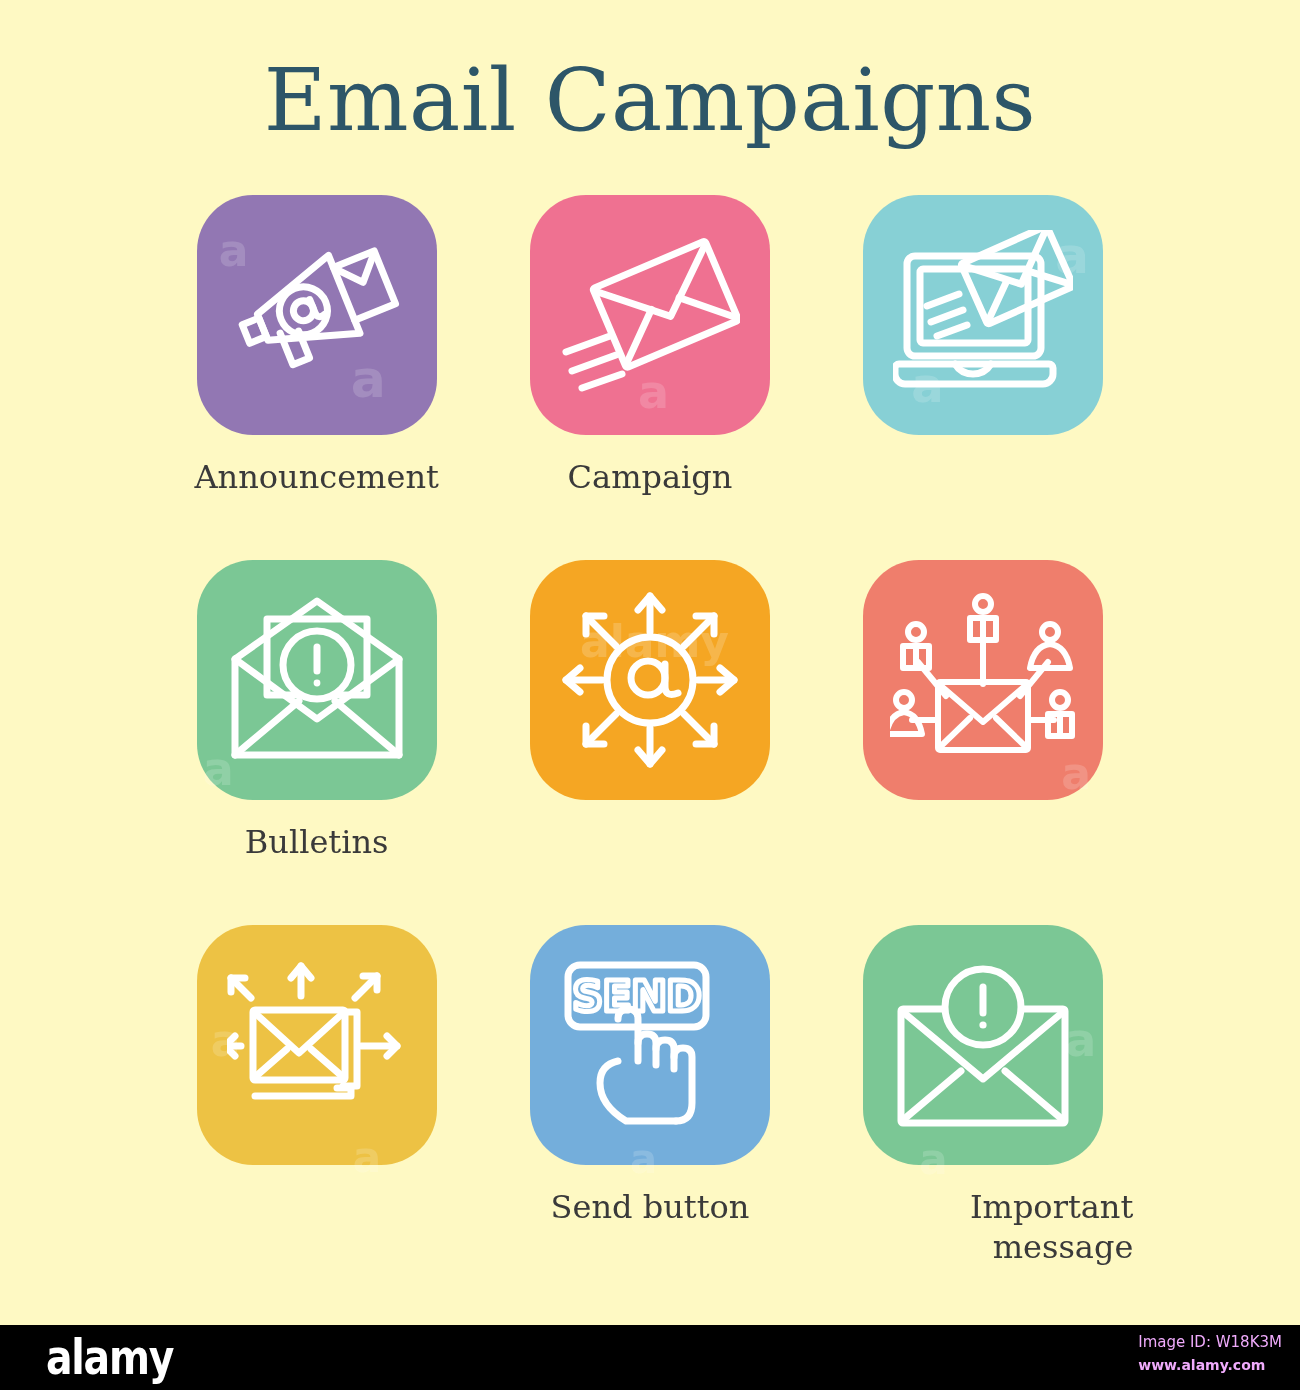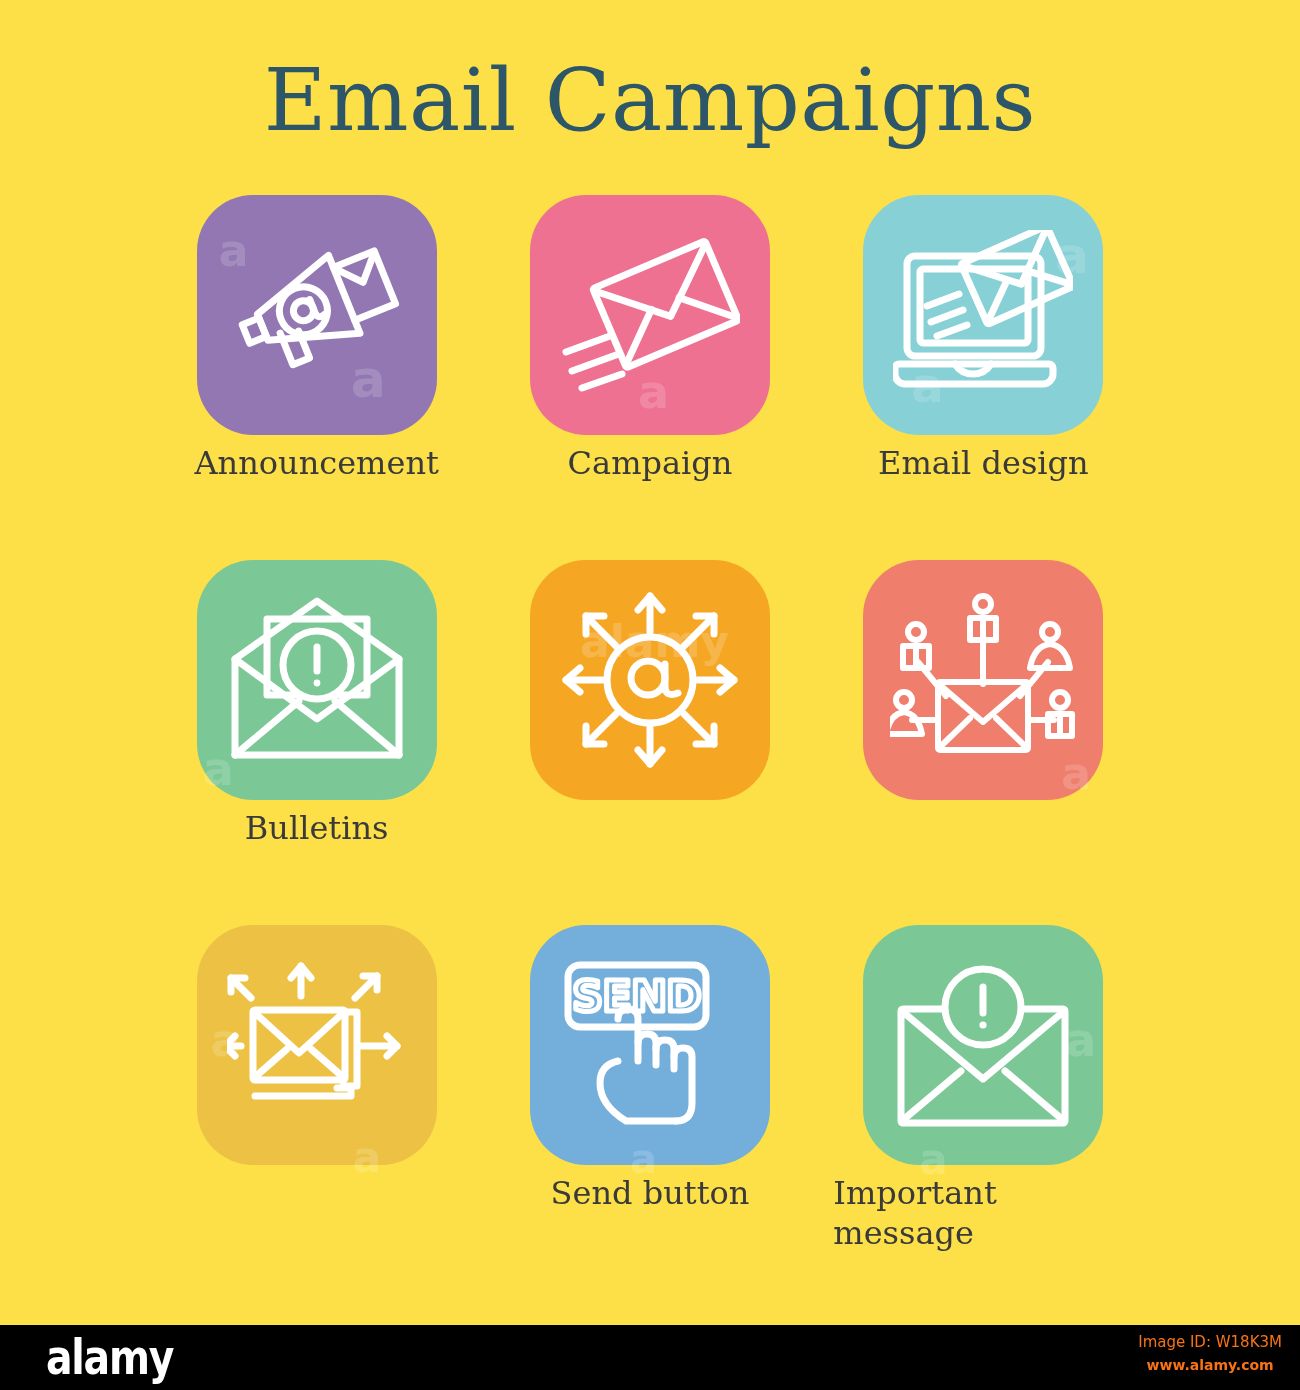--- a/index.html
+++ b/index.html
@@ -15,21 +15,21 @@
     font-family: "Liberation Serif", "DejaVu Serif", serif;
     overflow: hidden;
   }
 
   
   #stock-photo {
     position: absolute;
     left: 0; top: 0;
     width: 1300px;
     height: 1325px;
-    background: #fde047;
+    background: #fef9c3;
   }
 
   
   #page-title {
     position: absolute;
     left: 0;
     top: 48px;
     width: 1300px;
     text-align: center;
     font-family: "DejaVu Serif", "Liberation Serif", serif;
@@ -62,26 +62,26 @@
     width: 240px;
     height: 240px;
     border-radius: 56px;
     display: flex;
     align-items: center;
     justify-content: center;
     position: relative;
   }
   .tile svg { display: block; }
   .tile-label {
-    margin-top: 8px;
+    margin-top: 22px;
     font-family: "DejaVu Serif", "Liberation Serif", serif;
     font-size: 32px;
     line-height: 40px;
     color: #3a3a3a;
-    text-align: left;
+    text-align: right;
     max-width: 300px;
   }
 
   
   .wm {
     position: absolute;
     font-family: "DejaVu Sans", sans-serif;
     font-weight: 700;
     color: #ffffff;
     opacity: 0.16;
@@ -108,23 +108,23 @@
     line-height: 52px;
     color: #ffffff;
     letter-spacing: -1.5px;
     transform: scaleX(0.82);
     transform-origin: left top;
   }
   #alamy-meta {
     position: absolute;
     right: 18px;
     top: 6px;
-    text-align: center;
+    text-align: left;
     font-family: "DejaVu Sans", sans-serif;
-    color: #f97316;
+    color: #f0abfc;
   }
   #alamy-image-id {
     font-size: 15px;
     line-height: 22px;
     font-weight: 400;
   }
   #alamy-url {
     font-size: 14px;
     line-height: 24px;
     font-weight: 700;
@@ -200,21 +200,20 @@
             <path d="M80 17 L125 57 L170 17"></path>
             <path d="M80 77 L112 49"></path>
             <path d="M170 77 L138 49"></path>
           </g>
 
           <path d="M34 76 L66 64"></path>
           <path d="M38 92 L70 80"></path>
           <path d="M44 106 L74 95"></path>
         </svg>
       </div>
-      <div class="tile-label">Email design</div>
     </div>
 
     <div class="grid-cell">
       <div class="tile" style="background:#7bc795">
         <span class="wm" style="left:6px;top:186px;font-size:46px">a</span>
         <svg width="176" height="166" viewBox="0 0 176 166" fill="none" stroke="#ffffff" stroke-width="7" stroke-linecap="round" stroke-linejoin="round">
 
           <rect x="38" y="22" width="100" height="76"></rect>
 
           <path d="M6 62 L88 4 L170 62 L170 158 L6 158 Z"></path>

